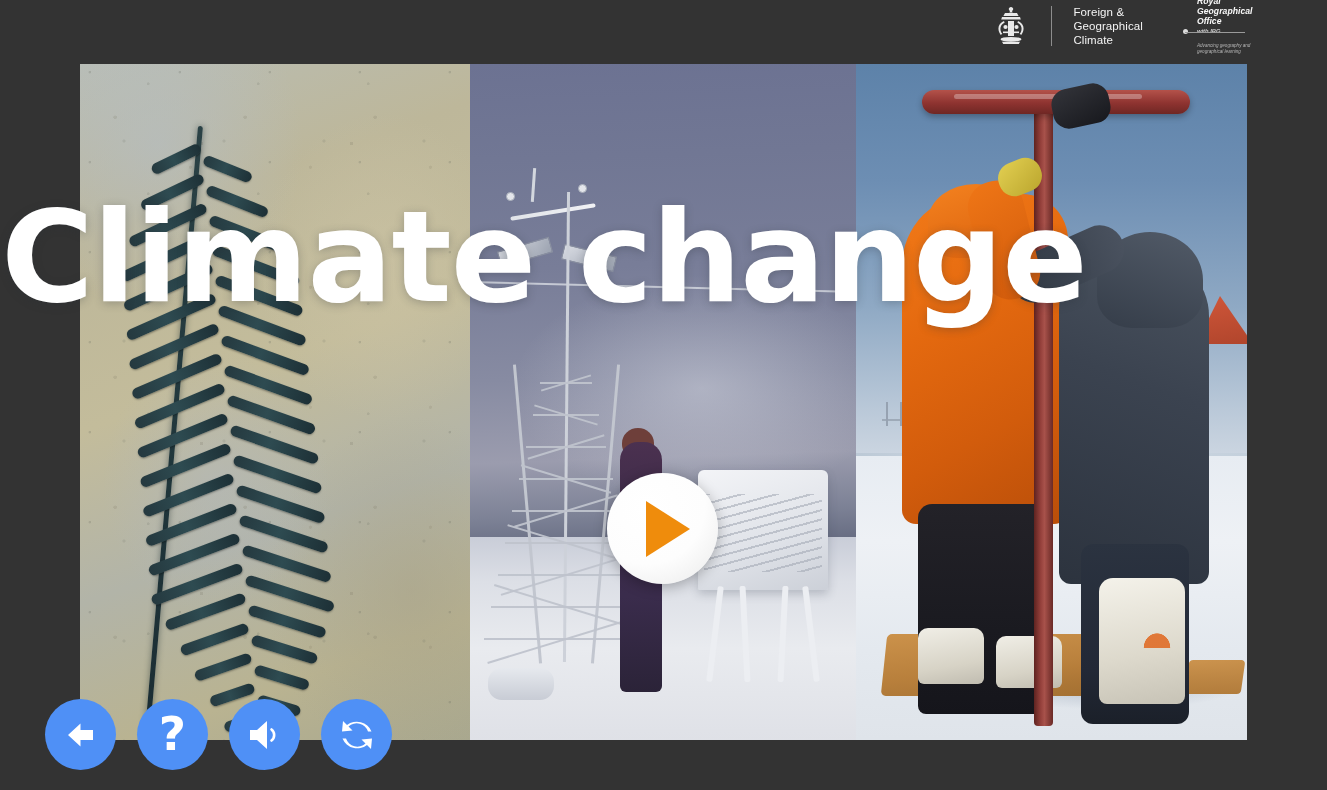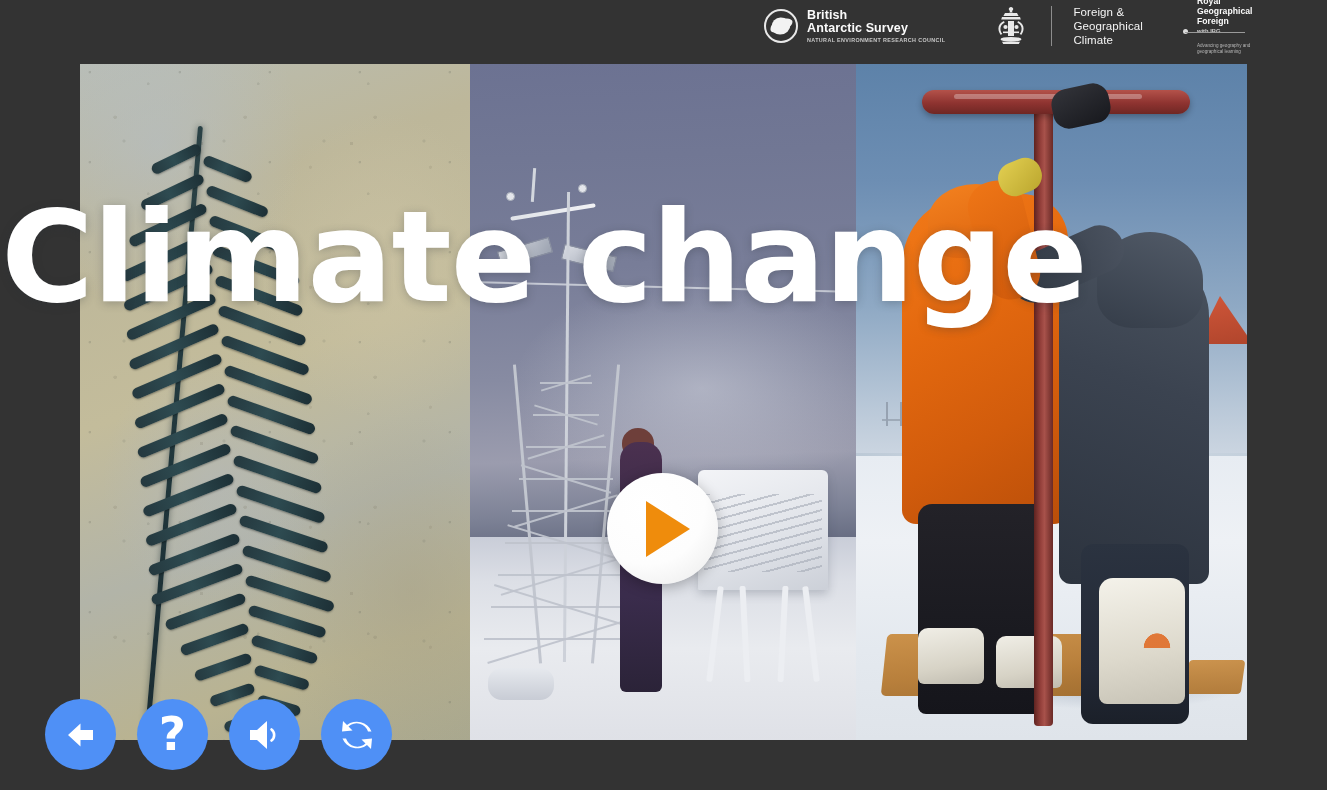--- a/index.html
+++ b/index.html
@@ -46,21 +46,21 @@
   
   .fco{ margin-left:46px; gap:12px; }
   .fco-crest{ width:40px; height:42px; flex:none; }
   .fco-rule{
     width:1px; height:40px; background:#8d8d8d; margin:0 9px 0 8px; flex:none;
   }
   .fco-txt{ line-height:1.22; }
   .fco-txt div{ font-size:11.5px; color:#f4f4f4; letter-spacing:.1px; }
 
   
-  .rgs{ margin-left:40px; position:relative; padding-left:14px; }
+  .rgs{ margin-left:40px; position:relative; padding-left:14px;font-style:italic; }
   .rgs-dot{
     position:absolute; left:0; top:26px;
     width:5px; height:5px; background:#dcdcdc; border-radius:50%;
   }
   .rgs-crownline{
     position:absolute; left:2px; top:28.5px; width:60px; height:1px;
     background:#9a9a9a;
   }
   .rgs-txt{ line-height:1.17; }
   .rgs-name div{
@@ -385,28 +385,20 @@
     margin-top:-3px;
   }
 </style>
 </head>
 <body>
 
 <div id="stage">
 
   <div class="logo-bar">
 
-    <div class="logo-block bas">
-      <div class="bas-mark"></div>
-      <div class="bas-txt">
-        <div class="bas-l1">British</div>
-        <div class="bas-l2">Antarctic Survey</div>
-        <div class="bas-sub">NATURAL ENVIRONMENT RESEARCH COUNCIL</div>
-      </div>
-    </div>
 
     <div class="logo-block fco">
       <svg class="fco-crest" viewBox="0 0 40 42">
         <g fill="#e9e9e9">
           <path d="M20 2c1.4 0 2.2 1 2.2 2.1 0 .9-.5 1.5-1.2 1.8l.6 1.6h-3.2l.6-1.6c-.7-.3-1.2-.9-1.2-1.8C17.8 3 18.6 2 20 2z"></path>
           <path d="M14 8h12l1.6 3H12.4z"></path>
           <path d="M11 12h18l.8 2.6H10.2z"></path>
           <path d="M13 16c-2.6 1.1-4.6 3-5.3 5.6-.8 3 .2 6.2 2.1 8.4l1.5-1.2c-1.5-1.8-2.3-4.3-1.7-6.6.5-2 2-3.5 4-4.4z"></path>
           <path d="M27 16c2.6 1.1 4.6 3 5.3 5.6.8 3-.2 6.2-2.1 8.4l-1.5-1.2c1.5-1.8 2.3-4.3 1.7-6.6-.5-2-2-3.5-4-4.4z"></path>
           <path d="M17 16h6v15h-6z"></path>
@@ -425,21 +417,21 @@
       </div>
     </div>
 
     <div class="logo-block rgs">
       <div class="rgs-dot"></div>
       <div class="rgs-crownline"></div>
       <div class="rgs-txt">
         <div class="rgs-name">
           <div>Royal</div>
           <div>Geographical</div>
-          <div>Foreign</div>
+          <div>Office</div>
         </div>
         <div class="rgs-ibg">with IBG</div>
         <div class="rgs-tag">Advancing geography and geographical learning</div>
       </div>
     </div>
 
   </div>
 
   <div class="collage">
 

